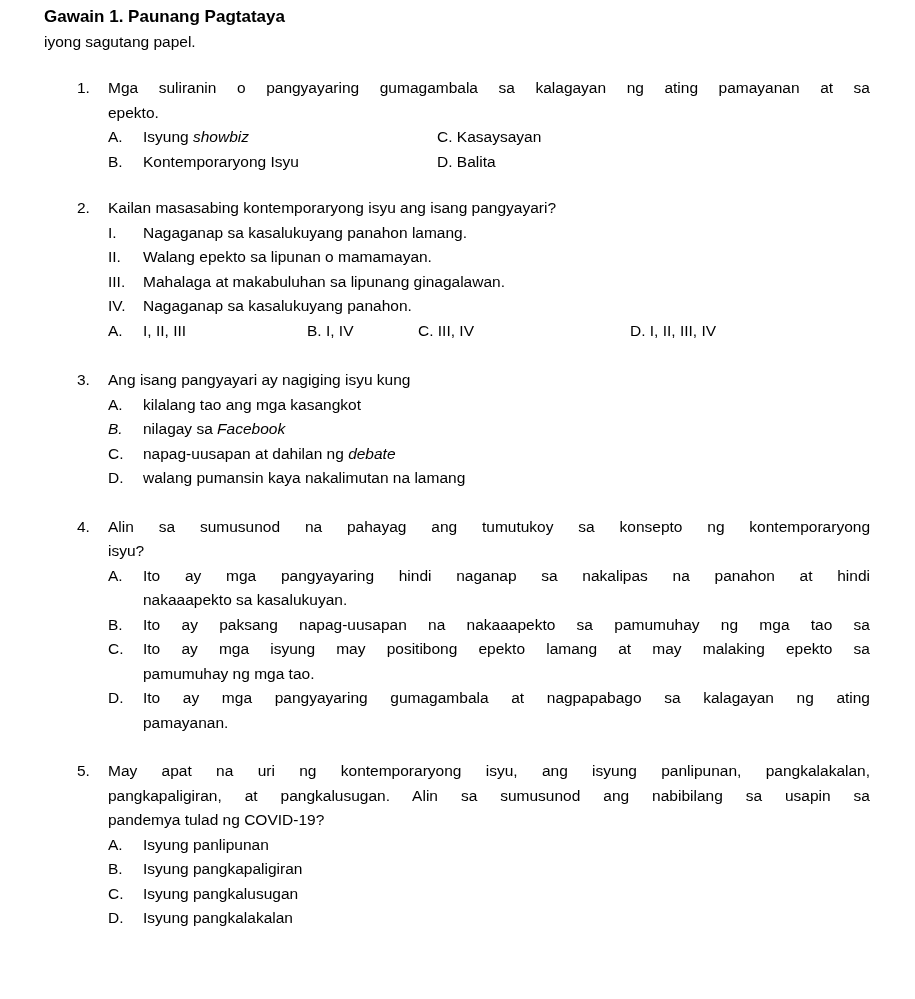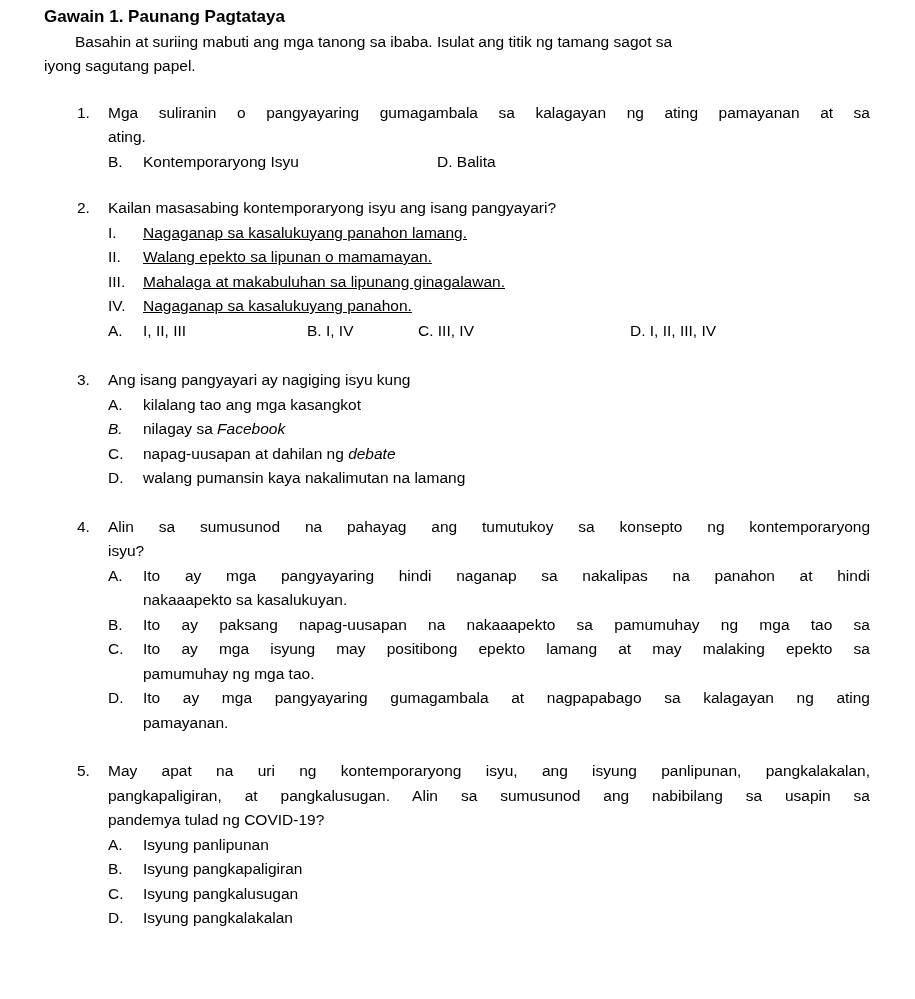--- a/index.html
+++ b/index.html
@@ -32,47 +32,50 @@
   .question.mt24 { margin-top: 24px; }
   .qnum { width: 31px; flex: none; }
   .qbody { width: 762px; flex: none; }
   .line { min-height: 24.5px; }
   .stretch { text-align: justify; text-align-last: justify; }
   .olabel { display: inline-block; width: 35px; }
   .it { font-style: italic; }
   .optrow { position: relative; }
   .col2 { position: absolute; left: 329px; top: 0; }
   .strow { display: flex; }
-  .strow .sttext { flex: 1; text-decoration: underline; }
+  .strow .sttext { flex: 1; }
   .ansrow { position: relative; height: 24.5px; }
   .ans { position: absolute; top: 0; white-space: nowrap; }
   .ans-a { left: 0; }
   .ans-b { left: 199px; }
   .ans-c { left: 310px; }
   .ans-d { left: 522px; }
   .opt4 { display: flex; }
   .opt4 .optbody { width: 727px; flex: none; }
 </style>
 </head>
 <body>
 
 <div class="page">
 
   <div class="title">Gawain 1. Paunang Pagtataya</div>
 
   <div class="intro">
-    <div class="line l1">Basahin at suriing mabuti ang mga tanong sa ibaba. Isulat ang titik ng tamang sagot sa</div>
     <div class="line">iyong sagutang papel.</div>
   </div>
 
   <div class="question">
     <div class="qnum">1.</div>
     <div class="qbody">
       <div class="line stretch">Mga suliranin o pangyayaring gumagambala sa kalagayan ng ating pamayanan at sa</div>
-      <div class="line">ating.</div>
+      <div class="line">epekto.</div>
+      <div class="line optrow">
+        <span class="olabel">A.</span><span><span>Isyung </span><span class="it">showbiz</span></span>
+        <span class="col2">C. Kasaysayan</span>
+      </div>
       <div class="line optrow">
         <span class="olabel">B.</span><span>Kontemporaryong Isyu</span>
         <span class="col2">D. Balita</span>
       </div>
     </div>
   </div>
 
   <div class="question">
     <div class="qnum">2.</div>
     <div class="qbody">

